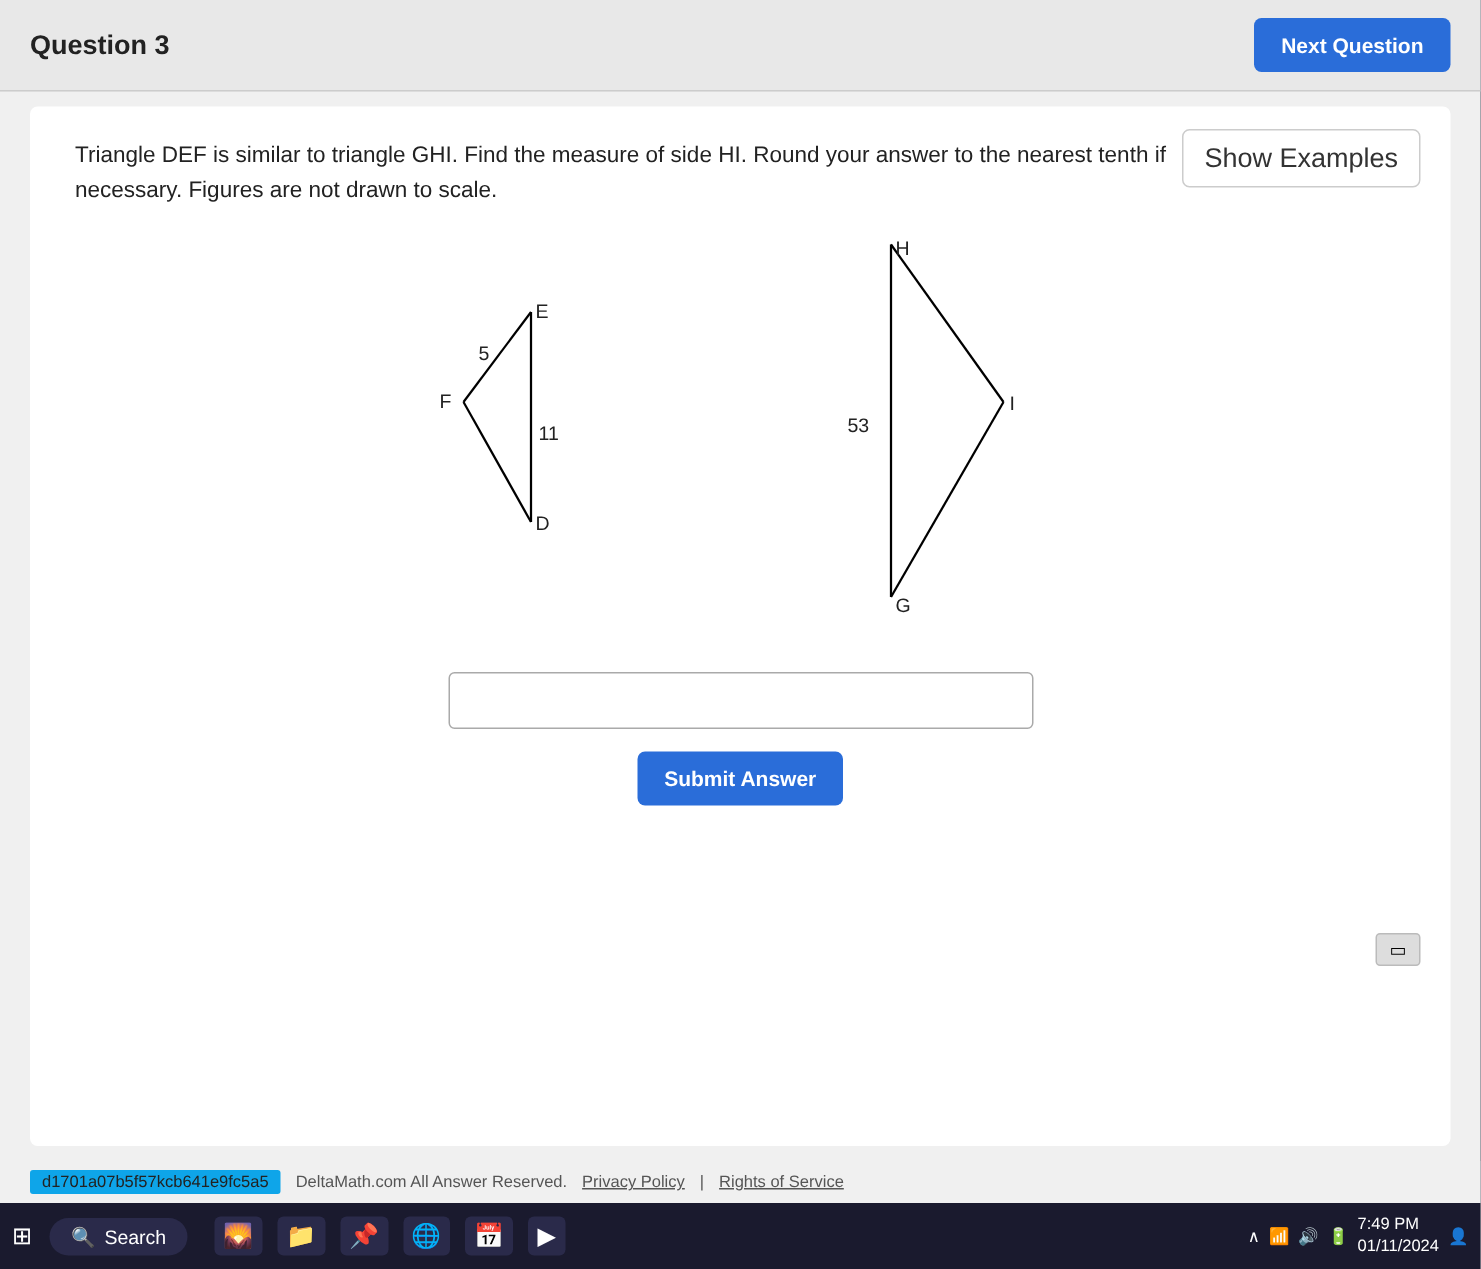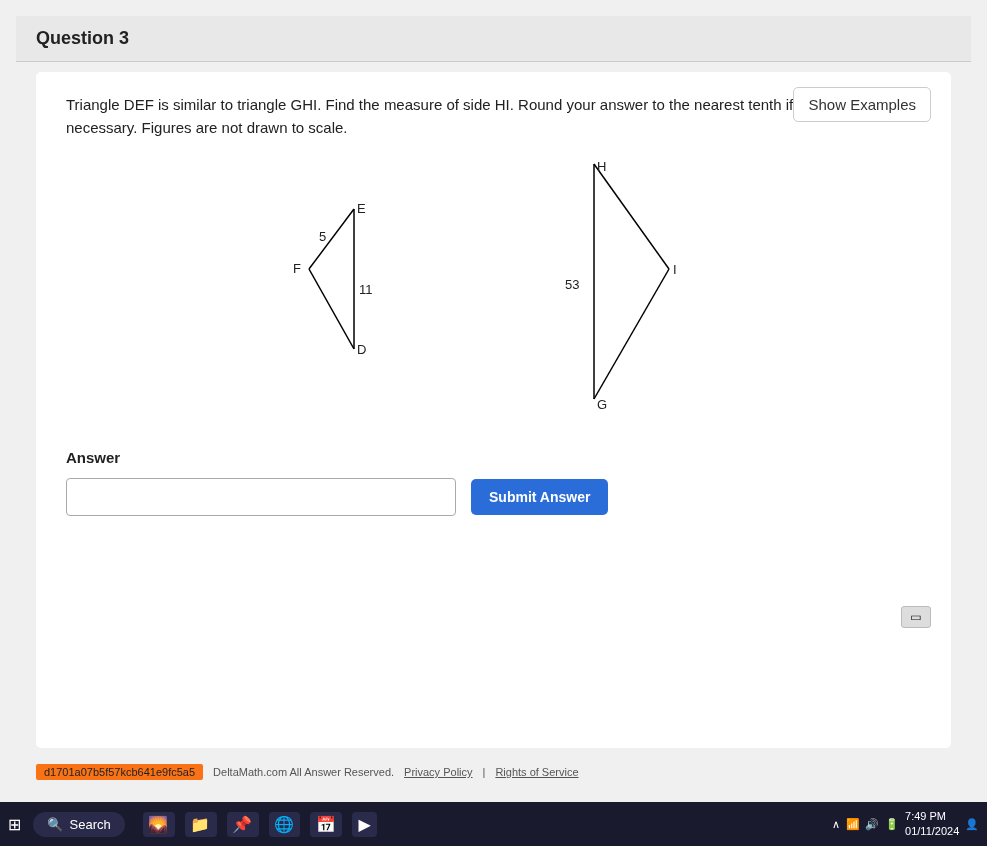--- a/index.html
+++ b/index.html
@@ -12,21 +12,21 @@
       overflow: hidden;
       display: flex;
       flex-direction: column;
     }
 
     .main-content {
       background: #f0f0f0;
       flex: 1;
       display: flex;
       flex-direction: column;
-      padding: 16px;
+      padding: 0;
       position: relative;
     }
 
     .question-header {
       background: #e8e8e8;
       padding: 12px 20px;
       display: flex;
       justify-content: space-between;
       align-items: center;
       border-bottom: 1px solid #ccc;
@@ -61,21 +61,21 @@
     .show-examples-btn {
       position: absolute;
       top: 15px;
       right: 20px;
       background: white;
       color: #333;
       border: 1px solid #ccc;
       padding: 8px 14px;
       border-radius: 5px;
       cursor: pointer;
-      font-size: 15px;
+      font-size: 18px;
       text-align: center;
     }
 
     .question-text {
       font-size: 15px;
       color: #222;
       line-height: 1.5;
       margin-top: 2px;
       max-width: 750px;
     }
@@ -102,20 +102,21 @@
       font-size: 15px;
       font-weight: bold;
       color: #222;
       margin-bottom: 12px;
     }
 
     .answer-row {
       display: flex;
       align-items: center;
       gap: 15px;
+      flex-direction: column;
     }
 
     .answer-input {
       width: 390px;
       height: 38px;
       border: 1px solid #aaa;
       border-radius: 4px;
       padding: 0 10px;
       font-size: 14px;
       outline: none;
@@ -151,21 +152,21 @@
       background: #f0f0f0;
       padding: 6px 20px;
       font-size: 11px;
       color: #555;
       display: flex;
       align-items: center;
       gap: 10px;
     }
 
     .footer-hash {
-      background: #f97316;
+      background: #0ea5e9;
       color: #222;
       padding: 2px 8px;
       font-size: 11px;
       border-radius: 2px;
     }
 
     .taskbar {
       background: #1a1a2e;
       height: 44px;
       display: flex;
@@ -232,20 +233,21 @@
       border-radius: 4px;
     }
   </style>
 </head>
 <body>
 
 <div class="main-content">
 
   <div class="question-header">
     <span class="question-title">Question 3</span>
+    <button class="next-question-btn">Next Question</button>
   </div>
 
   <div class="question-body">
 
     <button class="show-examples-btn">Show Examples</button>
 
     <p class="question-text">Triangle DEF is similar to triangle GHI. Find the measure of side HI. Round your answer to the nearest tenth if necessary. Figures are not drawn to scale.</p>
 
     <div class="figures-container">
 
@@ -271,21 +273,20 @@
 
         <text x="58" y="12">H</text>
         <text x="134" y="115">I</text>
         <text x="58" y="250">G</text>
 
         <text x="26" y="130">53</text>
       </svg>
     </div>
 
     <div class="answer-section">
-      <div class="answer-label">Answer</div>
       <div class="answer-row">
         <input type="text" class="answer-input" placeholder="" style="">
         <button class="submit-answer-btn">Submit Answer</button>
       </div>
     </div>
 
     <div class="calculator-icon">
       <span style="font-size:12px;">▭</span>
     </div>
   </div>

